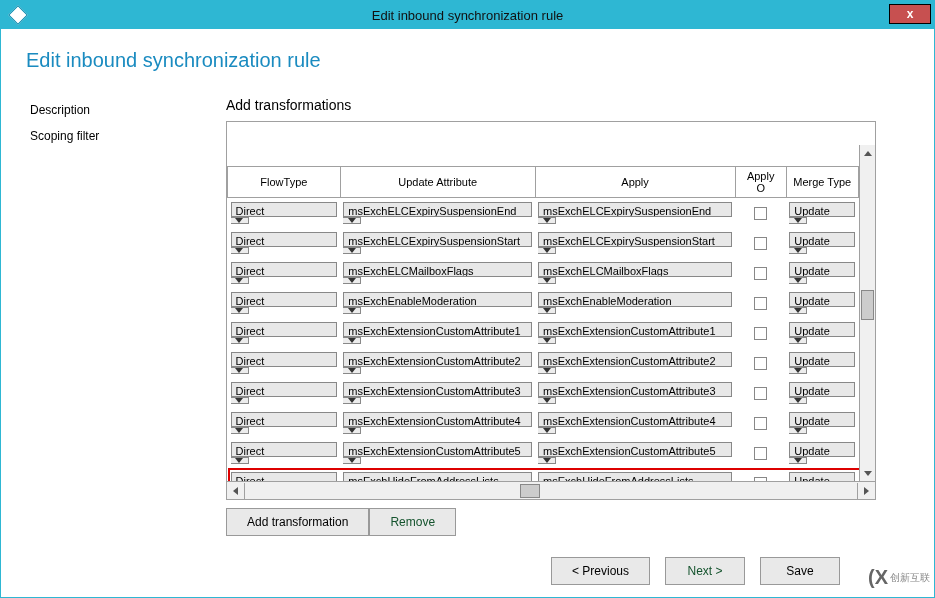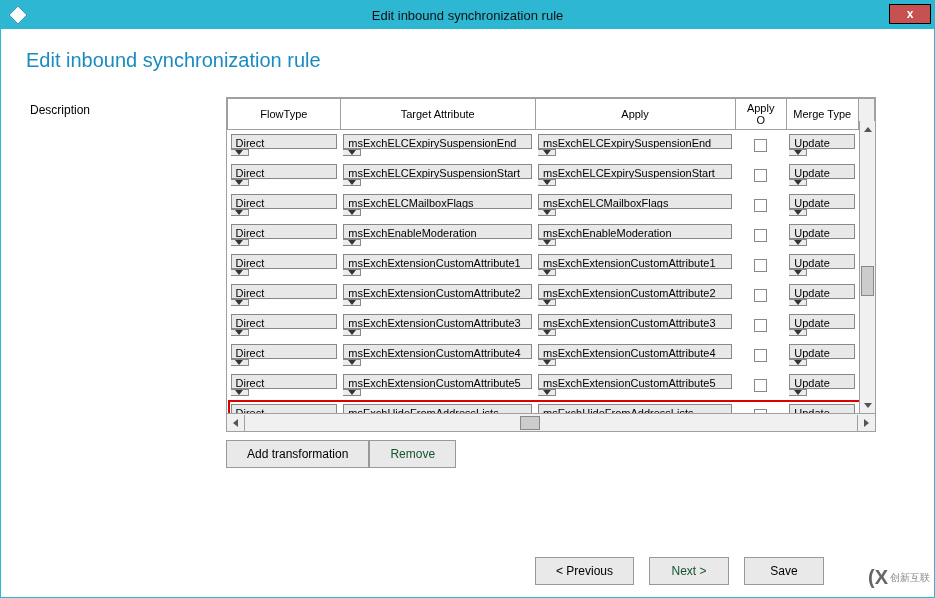--- a/index.html
+++ b/index.html
@@ -10,21 +10,21 @@
 .close-btn { position: absolute; right: 3px; top: 3px; width: 42px; height: 20px; background: #c75050; color: #fff; font-weight: bold; font-size: 12px; display: flex; align-items: center; justify-content: center; border: 1px solid #000; }
 .content { padding: 20px 25px 0 25px; }
 .page-title { color: #1a8bc0; font-size: 20px; font-weight: 400; margin-bottom: 25px; }
 .layout { display: flex; }
 .nav { width: 200px; font-size: 12px; }
 .nav-item { padding: 6px 4px; cursor: default; }
 .nav-item.selected { background: #f0f0f0; }
 .main { flex: 1; }
 .section-title { font-size: 14px; margin-bottom: 8px; }
 .grid-wrap { border: 1px solid #a0a0a0; width: 650px; position: relative; }
-.grid-scroll { overflow: hidden; height: 315px; position: relative;}
+.grid-scroll { overflow: hidden; height: 315px; position: relative; margin-top: 44px;}
 table { border-collapse: collapse; width: 100%; font-size: 11px; }
 th { background: #fff; border: 1px solid #a0a0a0; font-weight: normal; padding: 3px 6px; text-align: center; height: 22px;}
 .th-flow { width: 110px; }
 .th-target { width: 190px; }
 .th-source { width: 195px; }
 .th-apply { width: 50px; }
 .th-merge { width: 70px; }
 .th-scroll { width: 16px; background:#f0f0f0;}
 td { padding: 4px 3px; vertical-align: middle; }
 .combo { display: flex; height: 22px; flex-direction: column; }
@@ -39,48 +39,50 @@
 .hscroll-btn { width: 18px; height: 16px; display: flex; align-items: center; justify-content: center; border-left:1px solid #a0a0a0;}
 .vscroll { position: absolute; right:0; top:23px; bottom:18px; width:16px; background:#f0f0f0; border-left:1px solid #a0a0a0;}
 .vscroll-up, .vscroll-down { height:16px; display:flex; align-items:center; justify-content:center;}
 .vscroll-up::after { content:""; border-left:4px solid transparent; border-right:4px solid transparent; border-bottom:5px solid #555;}
 .vscroll-down { position:absolute; bottom:0; left:0; right:0;}
 .vscroll-down::after { content:""; border-left:4px solid transparent; border-right:4px solid transparent; border-top:5px solid #555;}
 .vscroll-thumb { position:absolute; left:1px; right:1px; top:145px; height:30px; background:#ccc; border:1px solid #888;}
 .action-btns { margin-top: 8px; display: flex; }
 .btn { border: 1px solid #999; background: #e9e9e9; font-size: 12px; padding: 6px 20px; min-width:80px; text-align:center;}
 .btn.disabled { color: #14532d; }
-.footer-btns { position: absolute; bottom: 12px; right: 110px; display: flex; gap: 15px; }
+.footer-btns { position: absolute; bottom: 12px; right: 94px; display: flex; gap: 15px; }
 .logo { position: absolute; right: 2px; bottom: 6px; font-size: 10px; color: #888; display:flex; align-items:center; gap:2px; background:rgba(255,255,255,0.8); padding:2px;}
 .logo-g { font-size:20px; font-weight:bold; color:#666; font-family: Arial;}
 </style>
 </head>
 <body>
 
 <div class="titlebar">
   <div class="titlebar-icon"></div>
   <div class="titlebar-text">Edit inbound synchronization rule</div>
   <div class="close-btn">x</div>
 </div>
 
 <div class="content">
   <div class="page-title">Edit inbound synchronization rule</div>
   <div class="layout">
     <div class="nav">
       <div class="nav-item">Description</div>
+      <div class="nav-item">Scoping filter</div>
     </div>
     <div class="main">
+      <div class="section-title">Add transformations</div>
 
       <div class="grid-wrap">
         <div class="grid-scroll">
         <table>
           <thead>
             <tr>
               <th class="th-flow">FlowType</th>
-              <th class="th-target">Target Attribute</th>
+              <th class="th-target">Update Attribute</th>
               <th class="th-source">Apply</th>
               <th class="th-apply">Apply O</th>
               <th class="th-merge">Merge Type</th>
               <th class="th-scroll"></th>
             </tr>
           </thead>
           <tbody id="grid-body">
                 <tr>
                   <td>
                     <div class="combo">

